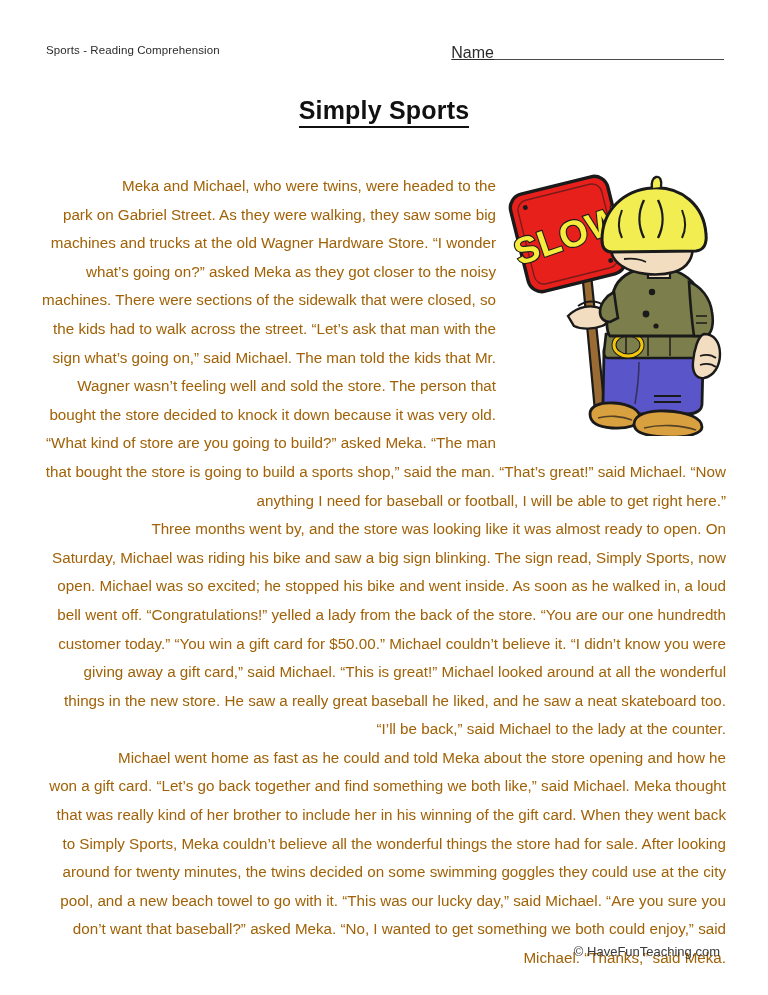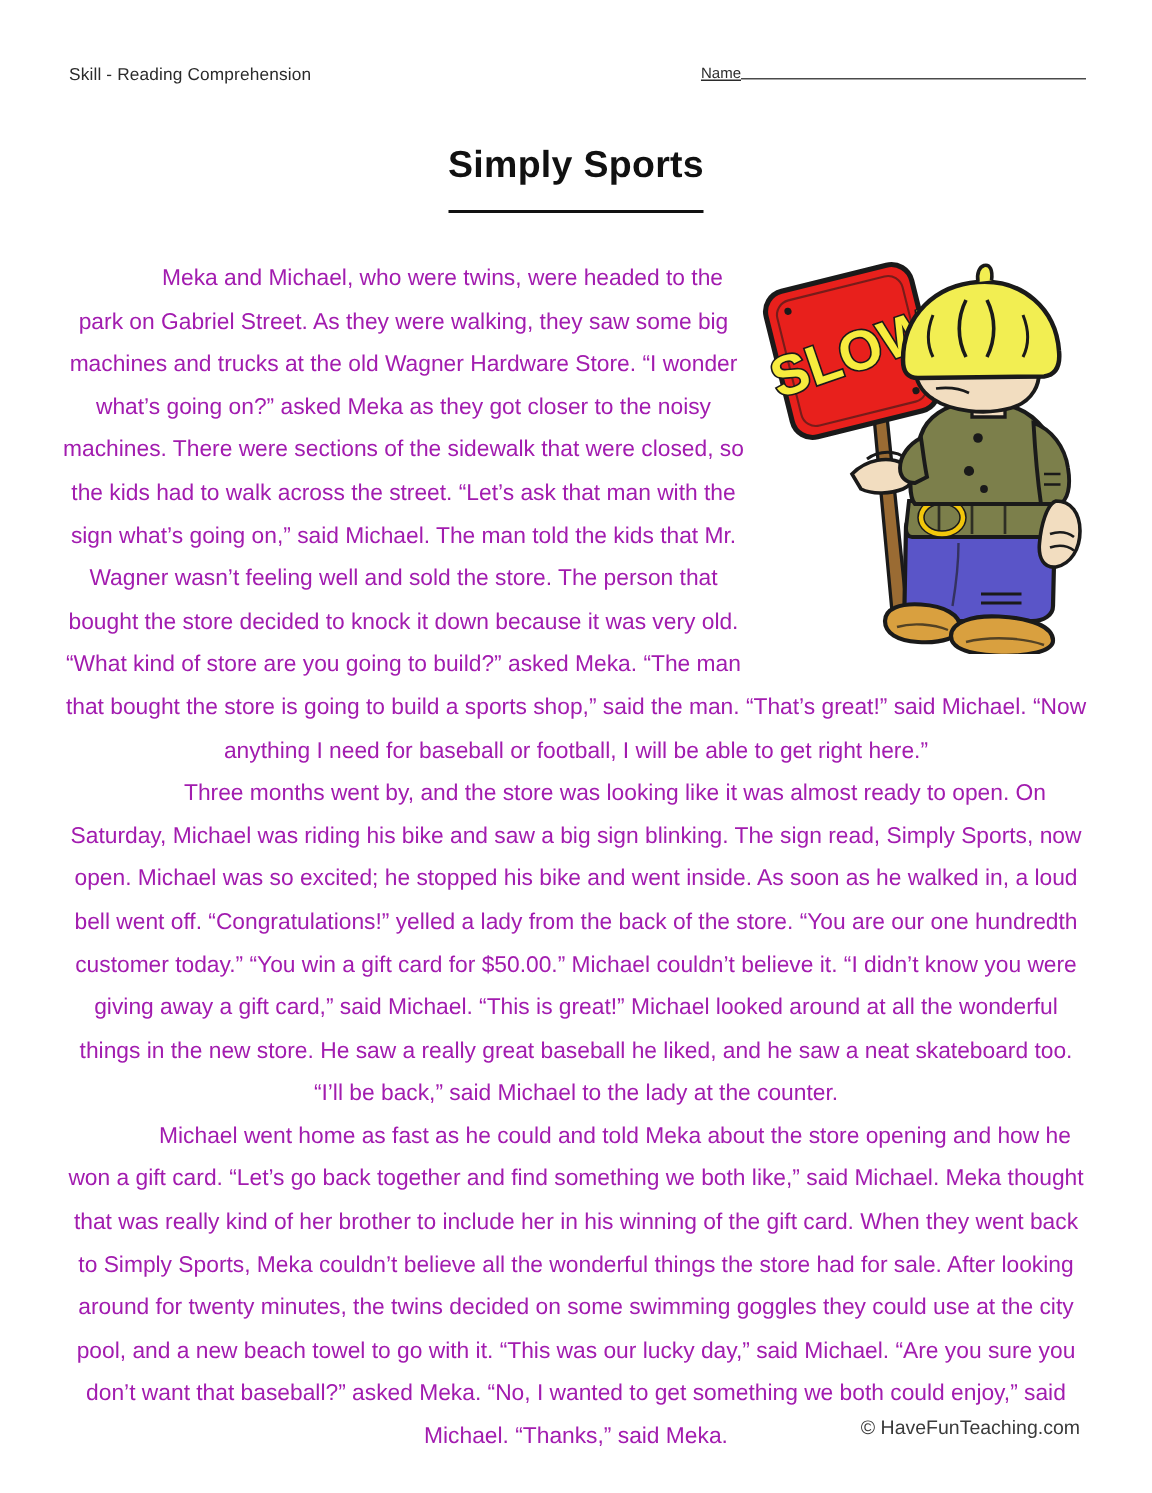--- a/index.html
+++ b/index.html
@@ -39,21 +39,21 @@
   }
   .name-group {
     position: absolute;
     right: 0;
     top: 0;
     display: flex;
     align-items: flex-end;
     white-space: nowrap;
   }
   .name-label {
-    font-size: 10px;
+    font-size: 16px;
     color: #2b2b2b;
     text-decoration: underline;
   }
   .name-rule {
     display: inline-block;
     width: 230px;
     height: 0;
     border-bottom: 1.3px solid #4a4a4a;
     margin-bottom: 2px;
   }
@@ -66,21 +66,21 @@
     width: 768px;
     text-align: center;
   }
   .title {
     font-size: 25px;
     font-weight: bold;
     letter-spacing: 0.2px;
     color: #111111;
     display: inline-block;
     border-bottom: 2.2px solid #111111;
-    padding-bottom: 15px;
+    padding-bottom: 1px;
     line-height: 1.1;
   }
   .byline {
     margin-top: 7px;
     font-size: 15.5px;
     color: #1c1c1c;
   }
 
   
   .story {
@@ -100,23 +100,23 @@
     display: block;
     width: 100%;
     height: 100%;
   }
 
   
   .story p {
     margin: 0;
     font-size: 15.2px;
     line-height: 28.6px;
-    color: #a21caf;
+    color: #a16207;
     text-indent: 52px;
-    text-align: center;
+    text-align: right;
     hyphens: none;
   }
   .story p.cont {
     text-indent: 52px;
   }
 
   
   .footer {
     position: absolute;
     bottom: 36px;
@@ -125,21 +125,21 @@
     color: #3a3a3a;
     white-space: nowrap;
   }
 </style>
 </head>
 <body>
 
 <div class="page">
 
   <div class="header">
-    <div class="skill-label">Skill - Reading Comprehension</div>
+    <div class="skill-label">Sports - Reading Comprehension</div>
     <div class="name-group">
       <span class="name-label">Name</span>
       <span class="name-rule"></span>
     </div>
   </div>
 
   <div class="title-block">
     <div class="title">Simply Sports</div>
   </div>
 

